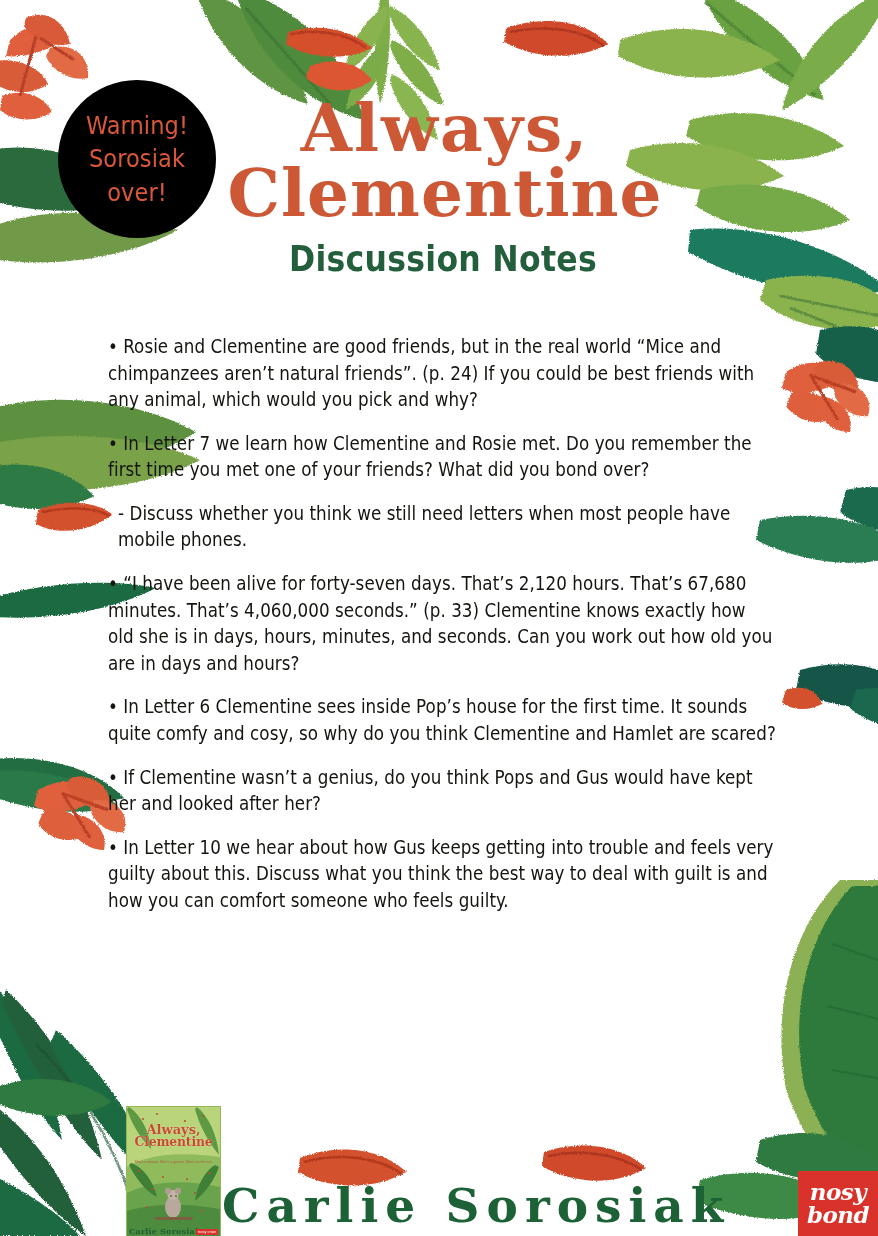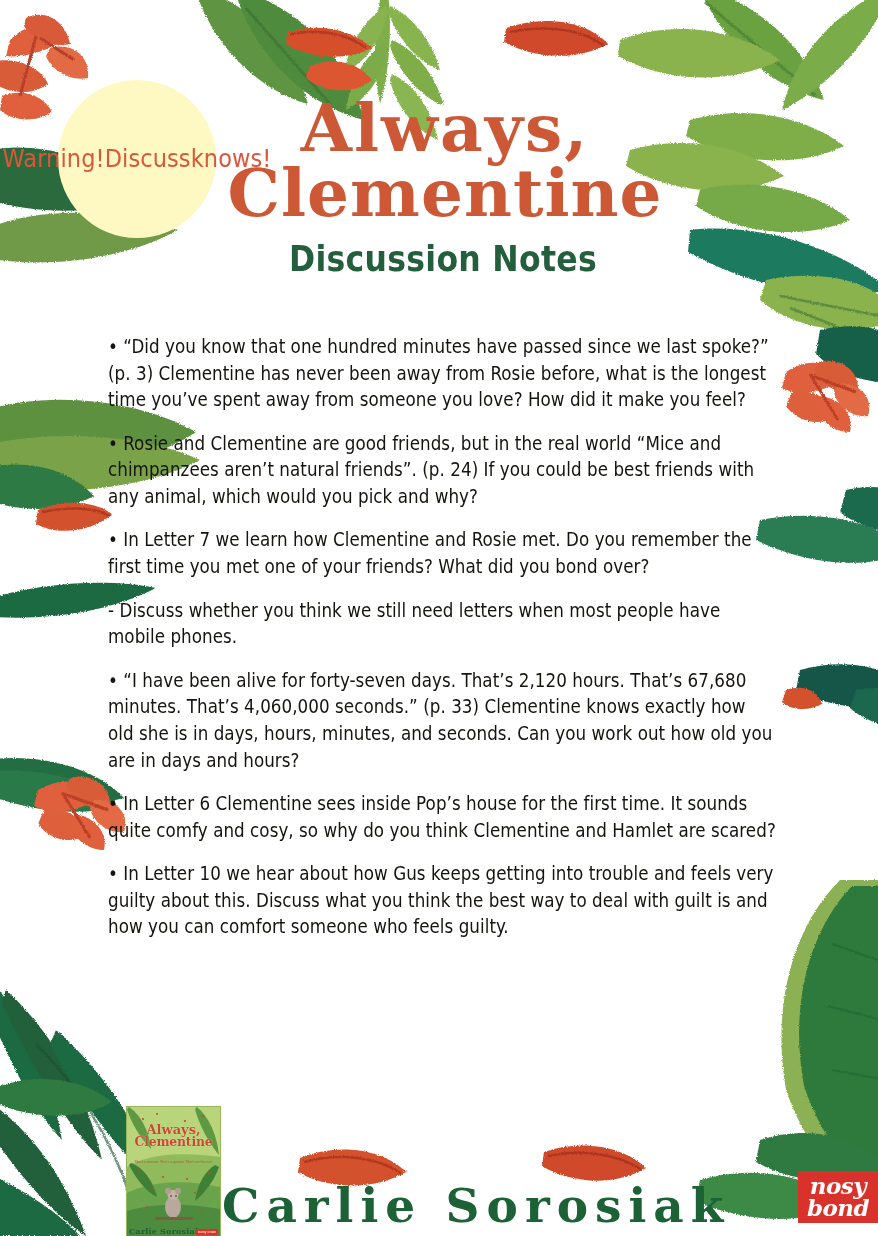--- a/index.html
+++ b/index.html
@@ -26,23 +26,24 @@
   }
 
   
   .warning-badge {
     position: absolute;
     left: 58px;
     top: 80px;
     width: 158px;
     height: 158px;
     border-radius: 50%;
-    background: #fef9c3;
+    background: #000000;
     z-index: 3;
     display: flex;
+    flex-direction: column;
     align-items: center;
     justify-content: center;
     text-align: center;
   }
   .warning-badge span {
     display: block;
     color: #d9573a;
     font-size: 25px;
     line-height: 1.33;
     font-family: "DejaVu Sans Condensed", "Liberation Sans Narrow", "Liberation Sans", sans-serif;
@@ -91,20 +92,21 @@
   .note-item {
     color: #16140f;
     font-size: 18.6px;
     line-height: 1.43;
     margin: 0 0 17px 0;
     font-family: "DejaVu Sans Condensed", "Liberation Sans Narrow", "Liberation Sans", sans-serif;
     letter-spacing: 0.05px;
   }
   .note-item.sub {
     margin-bottom: 17px;
+    margin-left: 10px;
   }
 
   
   .book-cover {
     position: absolute;
     left: 126px;
     top: 1106px;
     width: 93px;
     height: 130px;
     z-index: 4;
@@ -169,21 +171,21 @@
     letter-spacing: 7px;
     z-index: 3;
     white-space: nowrap;
   }
 
   .publisher-logo {
     position: absolute;
     left: 798px;
     top: 1171px;
     width: 80px;
-    height: 52px;
+    height: 65px;
     background: #d8322a;
     z-index: 5;
     display: flex;
     flex-direction: column;
     align-items: center;
     justify-content: center;
   }
   .publisher-logo span {
     display: block;
     color: #ffffff;
@@ -345,39 +347,39 @@
     </g>
 
     <g>
       <path d="M0,1086 C40,1072 86,1080 112,1102 C78,1122 32,1118 -2,1104 Z" fill="#2f7a3f"></path>
     </g>
   </g>
 </svg>
 
 <div class="warning-badge">
   <span>Warning!</span>
-  <span>Discuss</span>
-  <span>knows!</span>
+  <span>Sorosiak</span>
+  <span>over!</span>
 </div>
 
 <div class="title-block">
   <h1 class="book-title">
     <span class="t-line1">Always,</span>
     <span class="t-line2">Clementine</span>
   </h1>
   <h2 class="subtitle">Discussion Notes</h2>
 </div>
 
 <div class="notes">
-  <p class="note-item">• “Did you know that one hundred minutes have passed since we last spoke?” (p. 3) Clementine has never been away from Rosie before, what is the longest time you’ve spent away from someone you love? How did it make you feel?</p>
   <p class="note-item">• Rosie and Clementine are good friends, but in the real world “Mice and chimpanzees aren’t natural friends”. (p. 24) If you could be best friends with any animal, which would you pick and why?</p>
   <p class="note-item">• In Letter 7 we learn how Clementine and Rosie met. Do you remember the first time you met one of your friends? What did you bond over?</p>
   <p class="note-item sub">- Discuss whether you think we still need letters when most people have mobile phones.</p>
   <p class="note-item">• “I have been alive for forty-seven days. That’s 2,120 hours. That’s 67,680 minutes. That’s 4,060,000 seconds.” (p. 33) Clementine knows exactly how old she is in days, hours, minutes, and seconds. Can you work out how old you are in days and hours?</p>
   <p class="note-item">• In Letter 6 Clementine sees inside Pop’s house for the first time. It sounds quite comfy and cosy, so why do you think Clementine and Hamlet are scared?</p>
+  <p class="note-item">• If Clementine wasn’t a genius, do you think Pops and Gus would have kept her and looked after her?</p>
   <p class="note-item">• In Letter 10 we hear about how Gus keeps getting into trouble and feels very guilty about this. Discuss what you think the best way to deal with guilt is and how you can comfort someone who feels guilty.</p>
 </div>
 
 <div class="book-cover">
   <svg class="cover-inner" viewBox="0 0 93 130" preserveAspectRatio="none">
     <rect x="0" y="0" width="93" height="130" fill="#b9d47a"></rect>
     <path d="M0,60 C20,48 50,44 93,50 L93,130 L0,130 Z" fill="#8fbb5c"></path>
     <path d="M0,86 C24,74 58,72 93,80 L93,130 L0,130 Z" fill="#69a44c"></path>
     <path d="M0,104 C26,96 60,96 93,102 L93,130 L0,130 Z" fill="#4d8c3e"></path>
     <path d="M2,0 C14,8 22,24 24,42 C14,32 4,16 0,2 Z" fill="#5d9942"></path>

